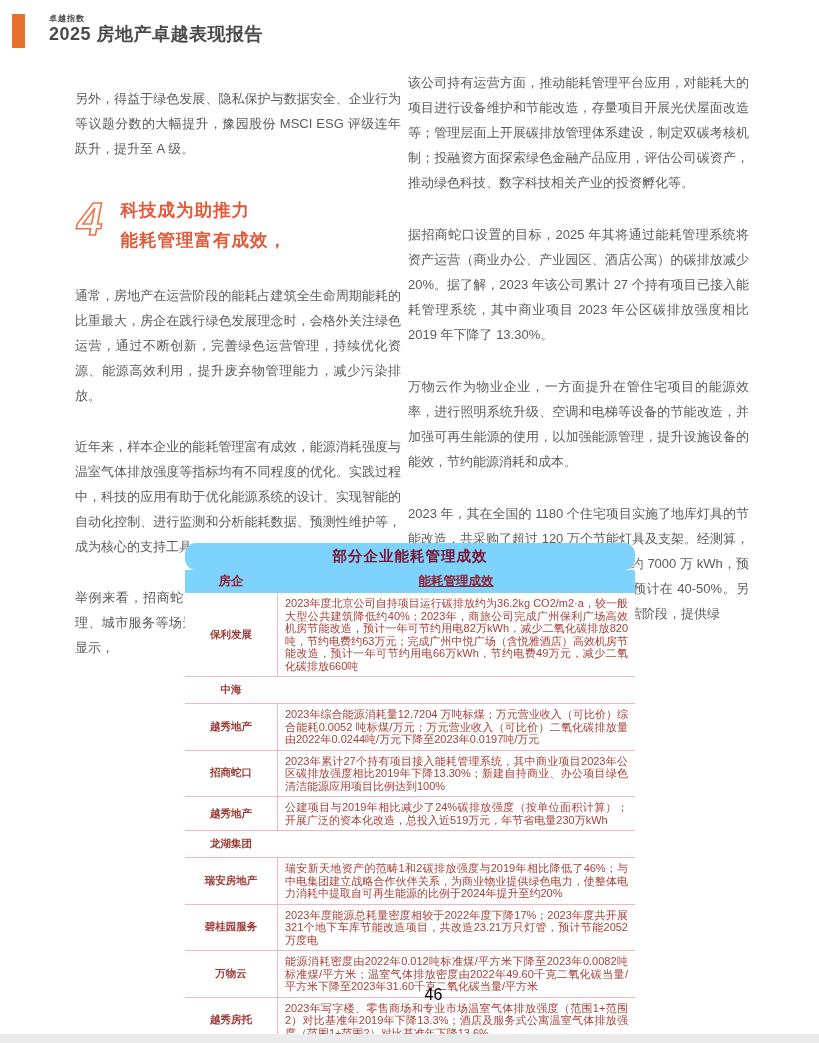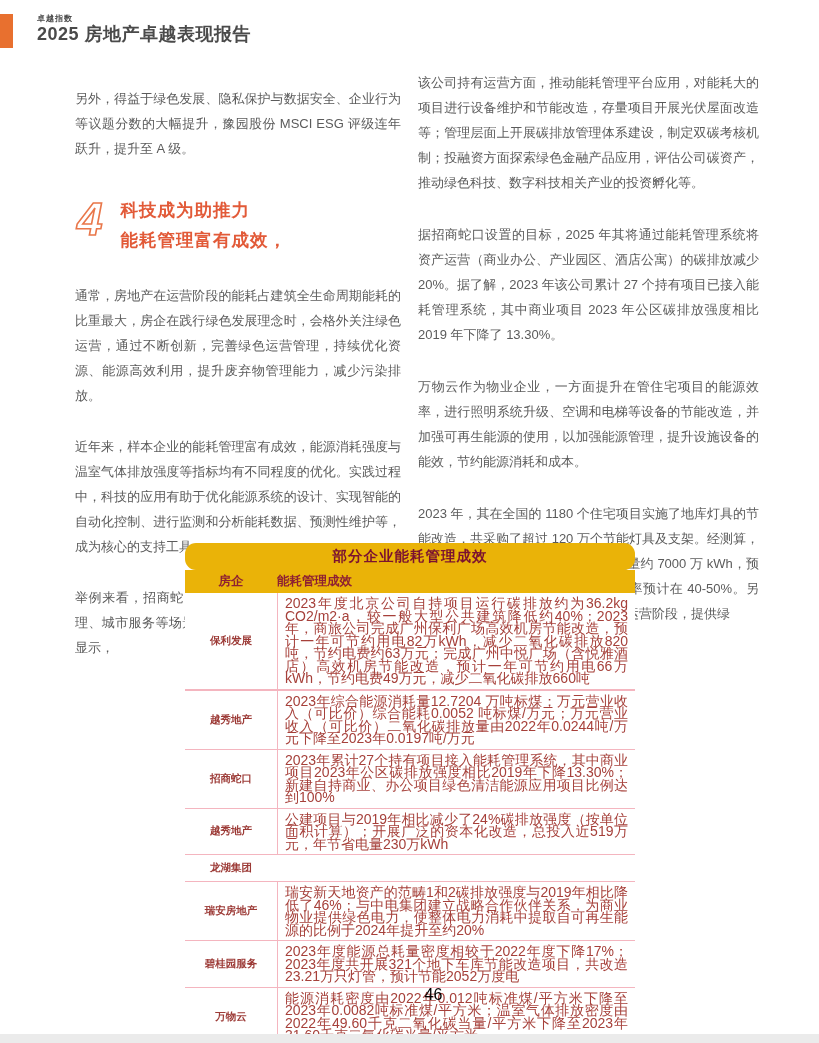--- a/index.html
+++ b/index.html
@@ -1,50 +1,50 @@
 <!DOCTYPE html>
 <html><head>
 <meta charset="utf-8">
 <style>
   html,body{margin:0;padding:0;background:#ffffff;}
   body{font-family:"Liberation Sans","DejaVu Sans",sans-serif;}
   .page{position:relative;width:819px;height:1043px;background:#ffffff;overflow:hidden;}
 
   
-  .brand{position:absolute;left:0;top:14px;display:flex;align-items:flex-start;}
+  .brand{position:absolute;left:12px;top:14px;display:flex;align-items:flex-start;}
   .brand-bar{width:13px;height:34px;background:#E8702F;margin-right:24px;}
   .brand-text .small{font-size:8px;font-weight:bold;color:#4a4a4a;letter-spacing:1px;line-height:10px;}
   .brand-text .big{font-size:18px;font-weight:bold;color:#4a4a4a;letter-spacing:0.5px;line-height:16px;margin-top:2px;}
 
   
   .col{position:absolute;color:#5b5b5b;font-size:13px;line-height:25px;text-align:justify;}
   .col-left{left:75px;top:86px;width:326px;}
-  .col-right{left:418px;top:70px;width:341px;}
+  .col-right{left:408px;top:70px;width:341px;}
   .para{margin:0 0 26px 0;}
   .col-right .para{margin-bottom:27px;}
 
   
   .section-head{display:flex;align-items:flex-start;margin:34px 0 28px 0;}
   .section-num{font-size:46px;line-height:44px;font-weight:bold;font-style:italic;color:#ffffff;
     -webkit-text-stroke:1.6px #E9774A;text-stroke:1.6px #E9774A;margin:2px 18px 0 2px;}
   .section-title{font-size:17.5px;font-weight:bold;color:#E25A38;line-height:30px;letter-spacing:1px;}
 
   
   .etable{position:absolute;left:185px;top:543px;width:450px;font-family:"Liberation Sans","DejaVu Sans",sans-serif;}
-  .etable-title{background:#eab308;color:#7B1230;font-weight:bold;font-size:14.5px;
+  .etable-title{background:#7dd3fc;color:#7B1230;font-weight:bold;font-size:14.5px;
     text-align:center;line-height:27px;height:27px;letter-spacing:1px;border-radius:11px;}
-  .etable-subhead{background:#eab308;display:flex;height:23px;align-items:center;}
+  .etable-subhead{background:#7dd3fc;display:flex;height:23px;align-items:center;}
   .etable-subhead .c1{width:92px;text-align:center;font-weight:bold;font-size:12.5px;color:#8E2132;}
-  .etable-subhead .c2{flex:1;text-align:left;font-weight:bold;font-size:12.5px;color:#8E2132;}
+  .etable-subhead .c2{flex:1;text-align:center;font-weight:bold;font-size:12.5px;color:#8E2132;text-decoration:underline;}
   .etable-body{background:#ffffff;border-bottom:1px solid #F2A9B4;}
   .erow{display:flex;border-bottom:1px solid #F4B5BF;}
   .erow:last-child{border-bottom:none;}
   .erow .company{width:92px;display:flex;align-items:center;justify-content:center;
     font-size:10.5px;font-weight:bold;color:#9C3A36;text-align:center;padding:6px 2px;box-sizing:border-box;}
-  .erow .detail{flex:1;border-left:1px solid #F4B5BF;font-size:14px;line-height:12.5px;
+  .erow .detail{flex:1;border-left:1px solid #F4B5BF;font-size:11px;line-height:12.5px;
     color:#A6403A;padding:4px 7px;text-align:justify;box-sizing:border-box;}
 
   
   .page-num{position:absolute;left:0;right:0;top:986px;text-align:center;font-size:16px;color:#000000;margin-left:48px;}
   .bottom-band{position:absolute;left:0;right:0;bottom:0;height:9px;background:#ebebeb;}
 </style>
 </head>
 <body>
 
 <div class="page">
@@ -83,20 +83,21 @@
     <div class="etable-subhead">
       <div class="c1">房企</div>
       <div class="c2">能耗管理成效</div>
     </div>
     <div class="etable-body">
       <div class="erow">
         <div class="company">保利发展</div>
         <div class="detail">2023年度北京公司自持项目运行碳排放约为36.2kg CO2/m2·a，较一般大型公共建筑降低约40%；2023年，商旅公司完成广州保利广场高效机房节能改造，预计一年可节约用电82万kWh，减少二氧化碳排放820吨，节约电费约63万元；完成广州中悦广场（含悦雅酒店）高效机房节能改造，预计一年可节约用电66万kWh，节约电费49万元，减少二氧化碳排放660吨</div>
       </div>
       <div class="erow">
+        <div class="company">中海</div>
       </div>
       <div class="erow">
         <div class="company">越秀地产</div>
         <div class="detail">2023年综合能源消耗量12.7204 万吨标煤；万元营业收入（可比价）综合能耗0.0052 吨标煤/万元；万元营业收入（可比价）二氧化碳排放量由2022年0.0244吨/万元下降至2023年0.0197吨/万元</div>
       </div>
       <div class="erow">
         <div class="company">招商蛇口</div>
         <div class="detail">2023年累计27个持有项目接入能耗管理系统，其中商业项目2023年公区碳排放强度相比2019年下降13.30%；新建自持商业、办公项目绿色清洁能源应用项目比例达到100%</div>
       </div>
       <div class="erow">

